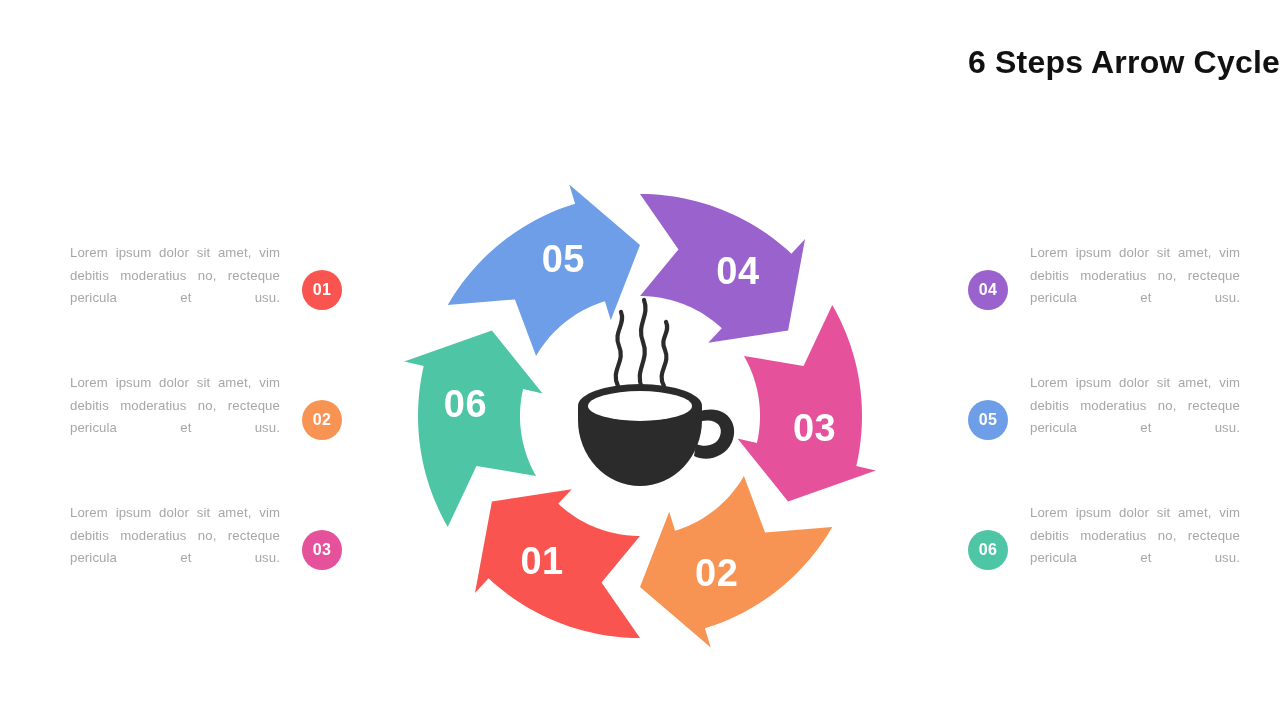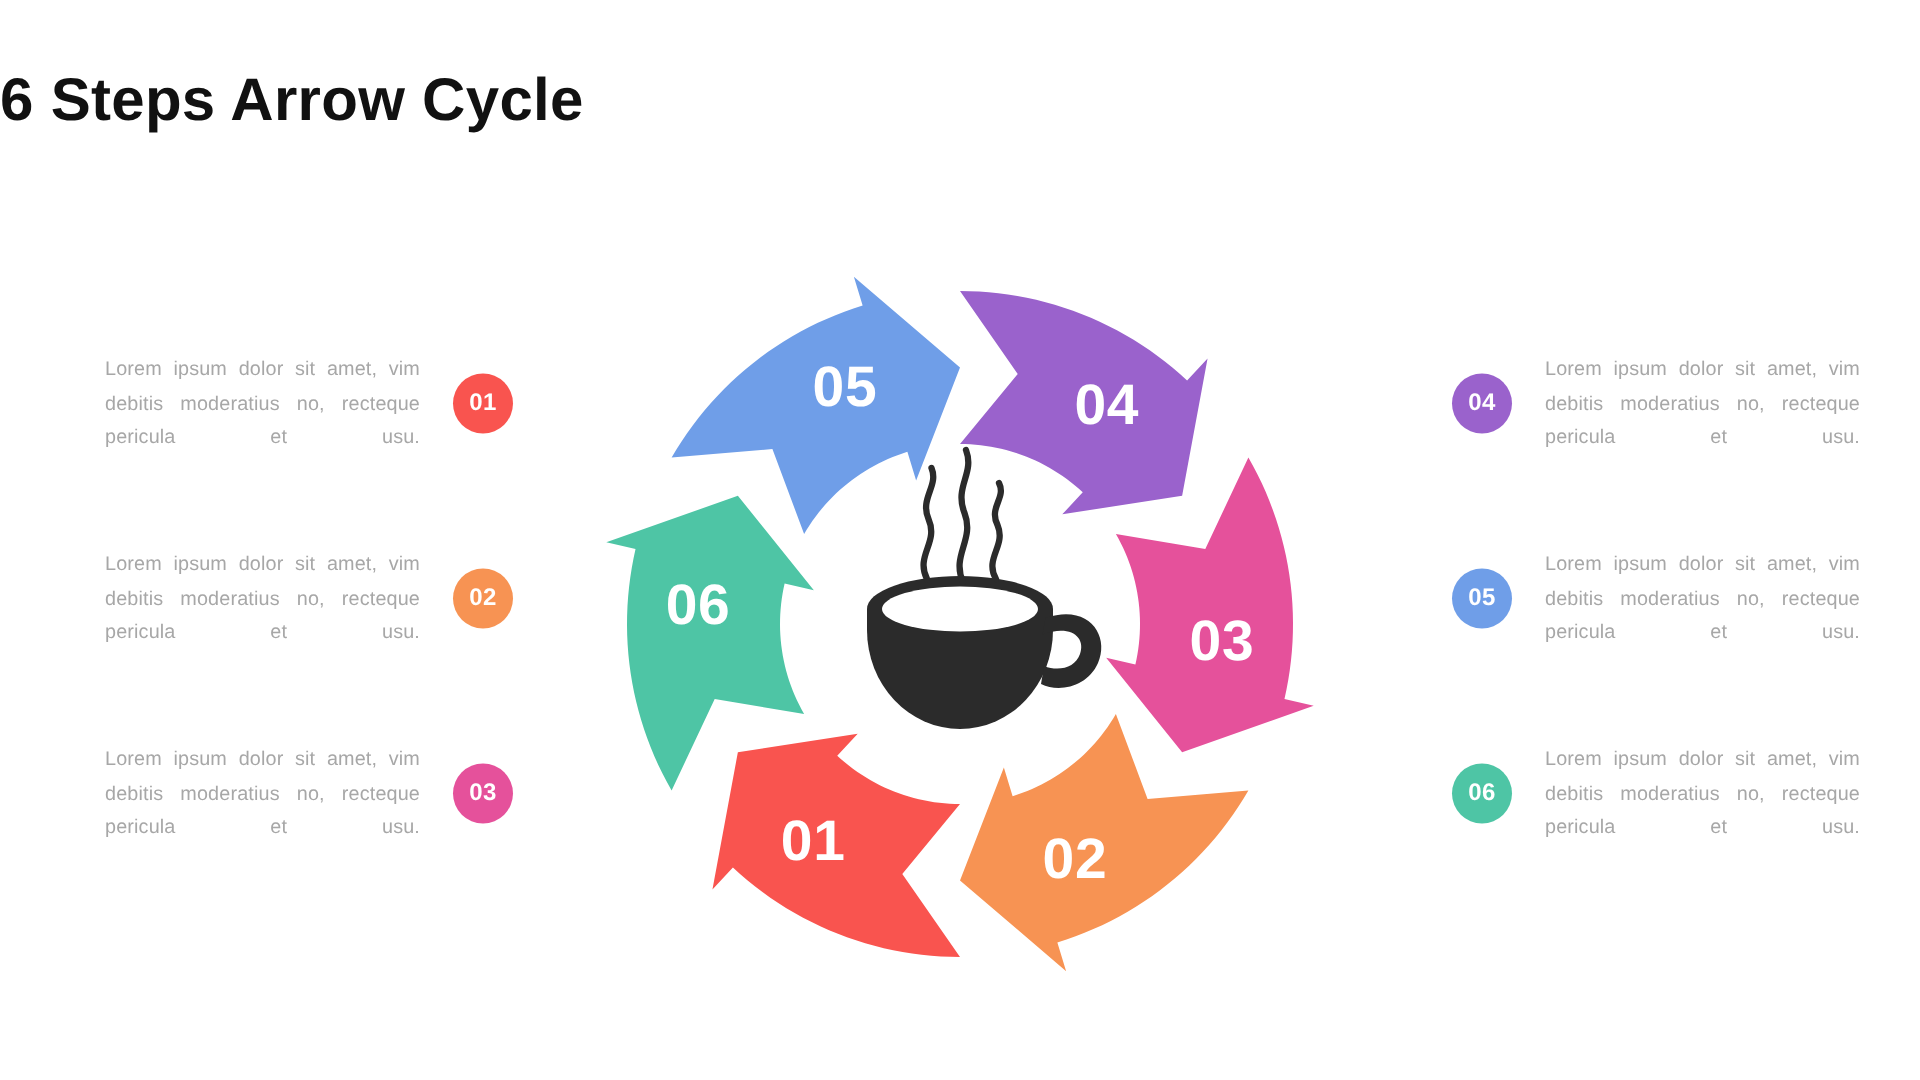--- a/index.html
+++ b/index.html
@@ -14,40 +14,40 @@
     overflow: hidden;
     position: relative;
   }
 
   
   #slide-title {
     position: absolute;
     top: 44px;
     left: 0;
     width: 1280px;
-    text-align: left;
-    font-size: 40px;
+    text-align: right;
+    font-size: 32px;
     font-weight: bold;
     color: #111111;
     letter-spacing: 0.2px;
     line-height: 1.15;
   }
 
   
   .side-col {
     position: absolute;
     top: 228px;
     width: 300px;
   }
   #left-column  { left: 70px;  }
   #right-column { left: 940px; }
 
   .step-item {
     display: flex;
-    align-items: center;
+    align-items: flex-end;
     height: 82px;
     margin-bottom: 48px;
   }
   .step-item.right { flex-direction: row-reverse; }
 
   .step-text {
     width: 210px;
     font-size: 13.2px;
     line-height: 1.72;
     color: #a7a7a7;

